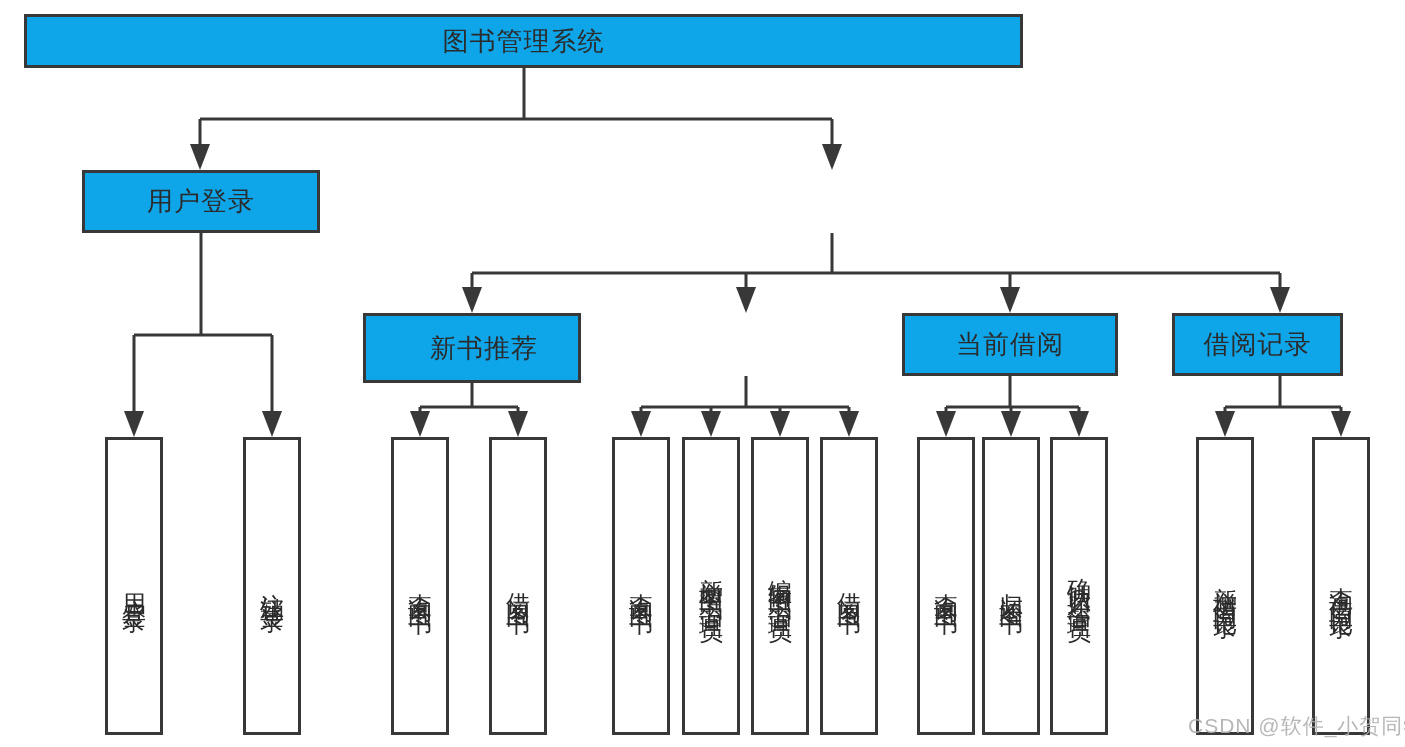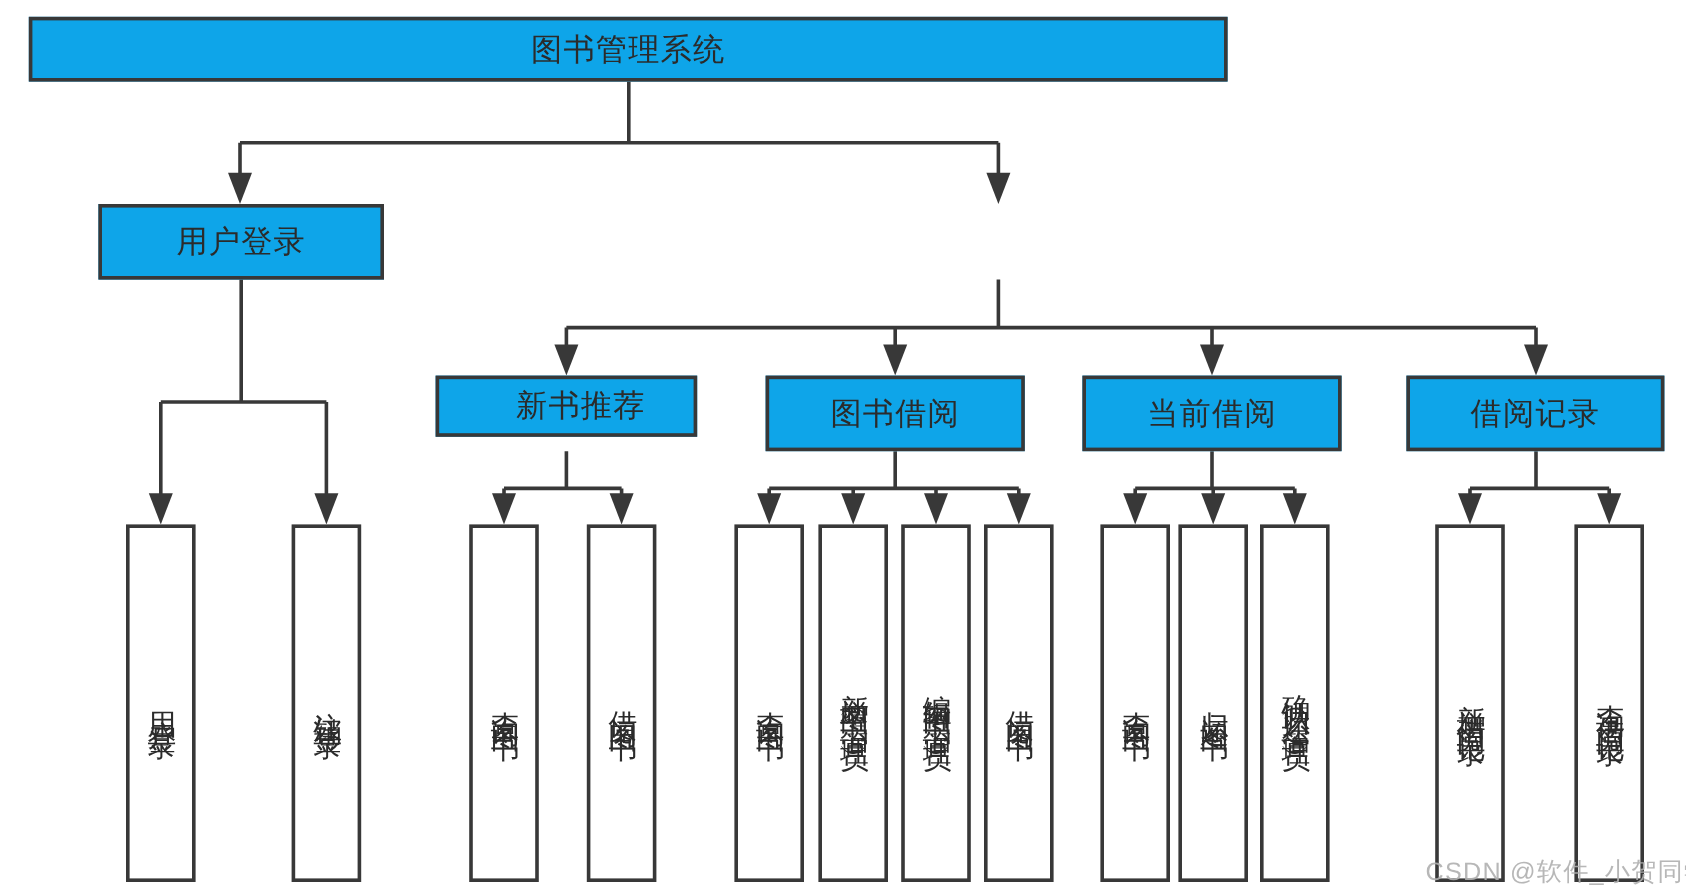--- a/index.html
+++ b/index.html
@@ -139,30 +139,27 @@
   </svg>
 
   <div class="hbox" style="left:24px; top:14px; width:999px; height:54px;">
     <span>图书管理系统</span>
   </div>
 
   <div class="hbox" style="left:82px; top:170px; width:238px; height:63px;">
     <span>用户登录</span>
   </div>
 
-  <div class="hbox" style="left:363px; top:313px; width:218px; height:51px;padding-left:24px;">
+  <div class="hbox" style="left:363px; top:313px; width:218px; height:70px;padding-left:24px;">
     <span>新书推荐</span>
-  </div>
-  <div class="hbox" style="left:638px; top:313px; width:216px; height:63px;">
-    <span>图书借阅</span>
   </div>
   <div class="hbox" style="left:902px; top:313px; width:216px; height:63px;">
     <span>当前借阅</span>
   </div>
-  <div class="hbox" style="left:1172px; top:313px; width:215px; height:63px;">
+  <div class="hbox" style="left:1172px; top:313px; width:171px; height:63px;">
     <span>借阅记录</span>
   </div>
 
   <div class="vbox" style="left:105px;">
     <span class="vtext">用户登录</span>
   </div>
   <div class="vbox" style="left:243px;">
     <span class="vtext">注销登录</span>
   </div>
 

